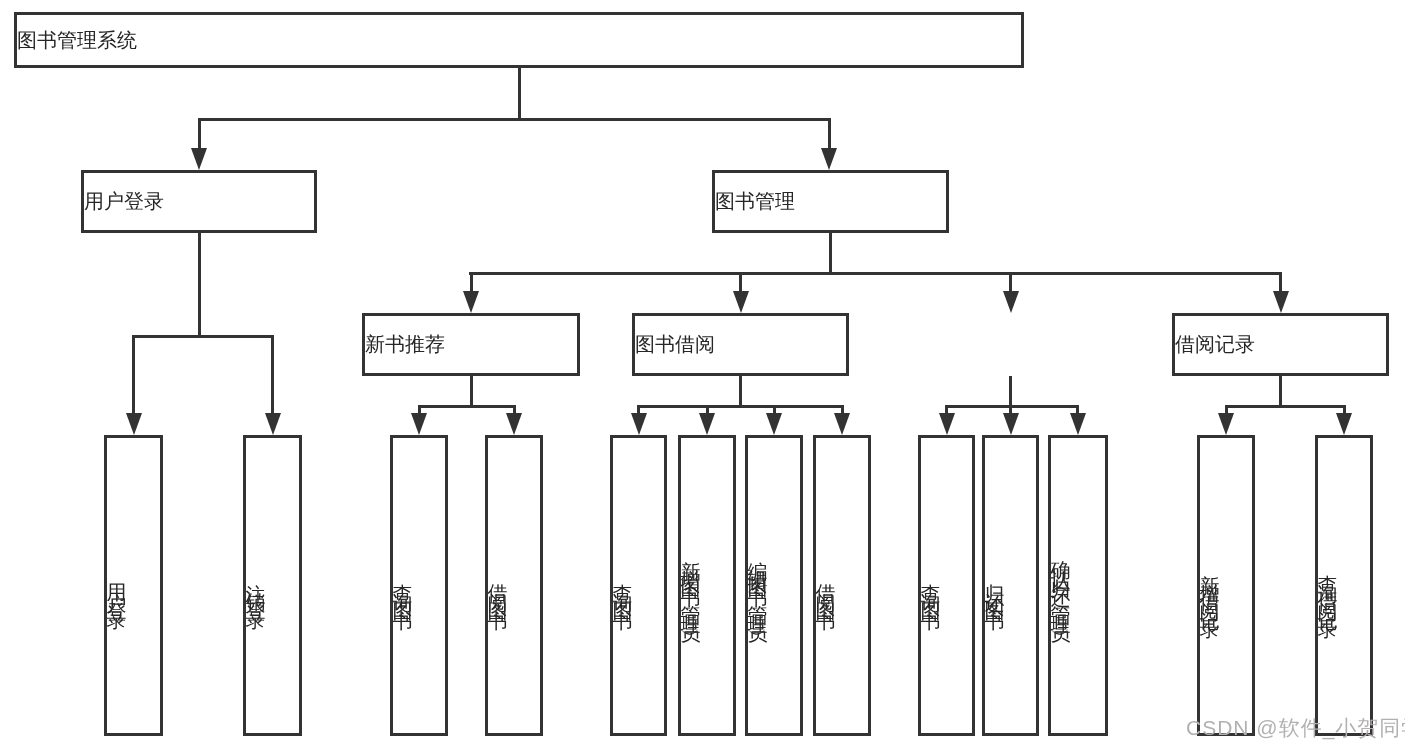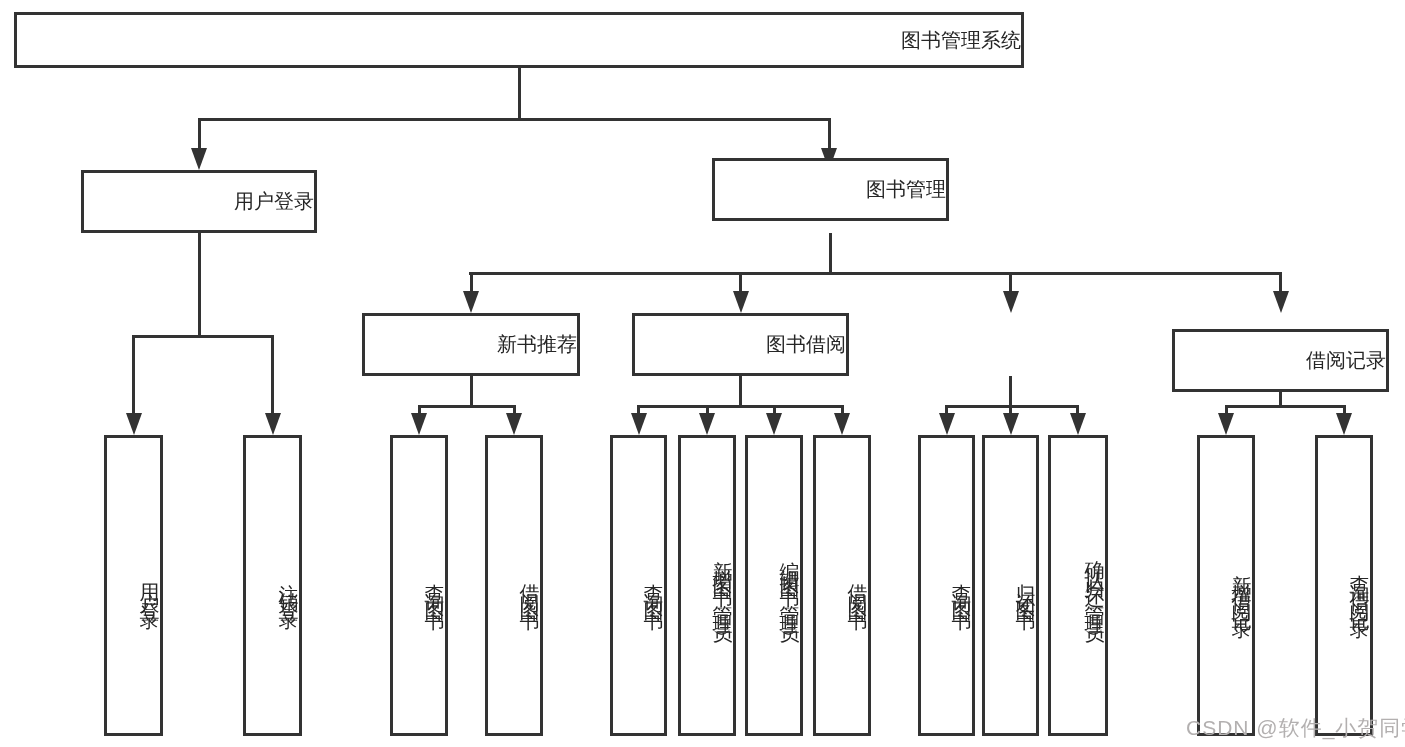--- a/index.html
+++ b/index.html
@@ -14,25 +14,24 @@
     width:1405px;height:747px;
     background:var(--bg);
     font-family:"Liberation Sans","DejaVu Sans",sans-serif;
     overflow:hidden;
   }
   .node{
     position:absolute;
     box-sizing:border-box;
     border:3px solid var(--line);
     background:#fff;
-    display:flex;align-items:center;justify-content:flex-end;
+    display:flex;align-items:center;justify-content:flex-start;
     color:var(--text);
     font-size:20px;
     z-index:2;
-    padding-left:29px;
   }
   .leaf{z-index:2;}
   .vtext{
     writing-mode:vertical-rl;
     text-orientation:mixed;
     letter-spacing:9px;
     line-height:1;
     white-space:nowrap;
   }
   .hline,.vline{position:absolute;background:var(--line);z-index:1;}
@@ -66,21 +65,21 @@
   <div class="vline" style="left:518px;top:68px;height:50px"></div>
   <div class="hline" style="left:198px;top:118px;width:633px"></div>
   <div class="vline" style="left:198px;top:118px;height:34px"></div>
   <div class="arrow" style="left:191px;top:148px"></div>
   <div class="vline" style="left:828px;top:118px;height:34px"></div>
   <div class="arrow" style="left:821px;top:148px"></div>
 
   <div class="node" style="left:81px;top:170px;width:236px;height:63px">
     <span>用户登录</span>
   </div>
-  <div class="node" style="left:712px;top:158px;width:237px;height:63px">
+  <div class="node" style="left:712px;top:170px;width:237px;height:63px">
     <span>图书管理</span>
   </div>
 
   <div class="vline" style="left:198px;top:233px;height:102px"></div>
   <div class="hline" style="left:132px;top:335px;width:142px"></div>
   <div class="vline" style="left:132px;top:335px;height:80px"></div>
   <div class="arrow" style="left:126px;top:413px"></div>
   <div class="vline" style="left:271px;top:335px;height:80px"></div>
   <div class="arrow" style="left:265px;top:413px"></div>
 
@@ -94,21 +93,21 @@
   <div class="arrow" style="left:1003px;top:291px"></div>
   <div class="vline" style="left:1279px;top:272px;height:21px"></div>
   <div class="arrow" style="left:1273px;top:291px"></div>
 
   <div class="node" style="left:632px;top:313px;width:217px;height:63px">
     <span>图书借阅</span>
   </div>
   <div class="node" style="left:362px;top:313px;width:218px;height:63px">
     <span>新书推荐</span>
   </div>
-  <div class="node" style="left:1172px;top:329px;width:217px;height:63px">
+  <div class="node" style="left:1172px;top:313px;width:217px;height:63px">
     <span>借阅记录</span>
   </div>
 
   <div class="vline" style="left:470px;top:376px;height:29px"></div>
   <div class="hline" style="left:418px;top:405px;width:97px"></div>
   <div class="vline" style="left:418px;top:405px;height:10px"></div>
   <div class="arrow" style="left:411px;top:413px"></div>
   <div class="vline" style="left:513px;top:405px;height:10px"></div>
   <div class="arrow" style="left:506px;top:413px"></div>
 

